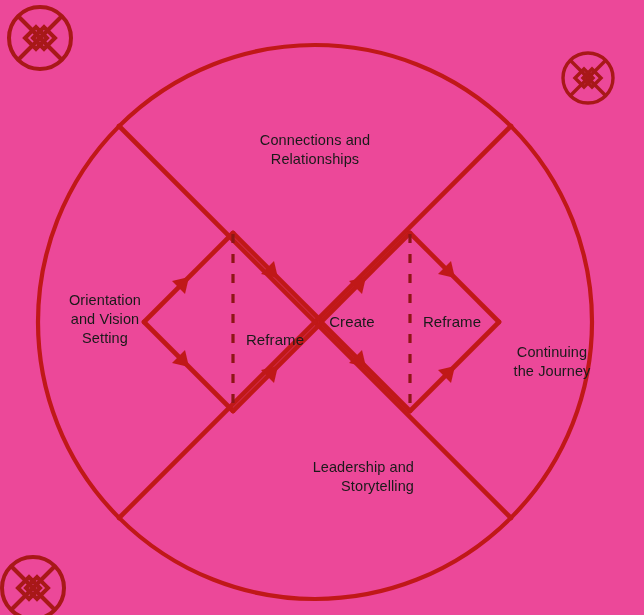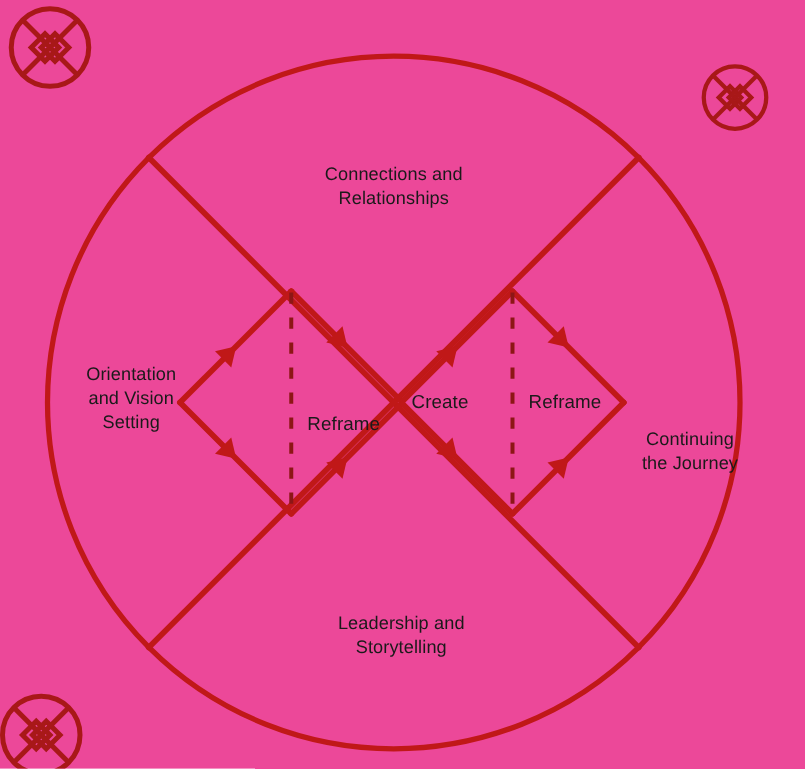--- a/index.html
+++ b/index.html
@@ -40,21 +40,21 @@
     font-size: 14.5px;
     letter-spacing: 0.1px;
   }
   .phase-label {
     font-size: 15px;
     letter-spacing: 0.1px;
   }
   .lbl-connections { left: 222px; top: 131px; width: 186px; }
   .lbl-orientation { left: 40px;  top: 291px; width: 130px; }
   .lbl-continuing  { left: 486px; top: 299px; width: 132px; margin-top: 44px; }
-  .lbl-leadership  { left: 228px; top: 490px; width: 186px; }
+  .lbl-leadership  { left: 228px; top: 458px; width: 186px; text-align: right; }
   .lbl-explore  { left: 144px; top: 312px; width: 92px; }
   .lbl-reframe  { left: 228px; top: 312px; width: 94px; margin-top: 18px; }
   .lbl-create   { left: 307px; top: 312px; width: 90px; }
   .lbl-catalyse { left: 404px; top: 312px; width: 96px; }
 </style>
 </head>
 <body>
 
 <div id="stage">
 

